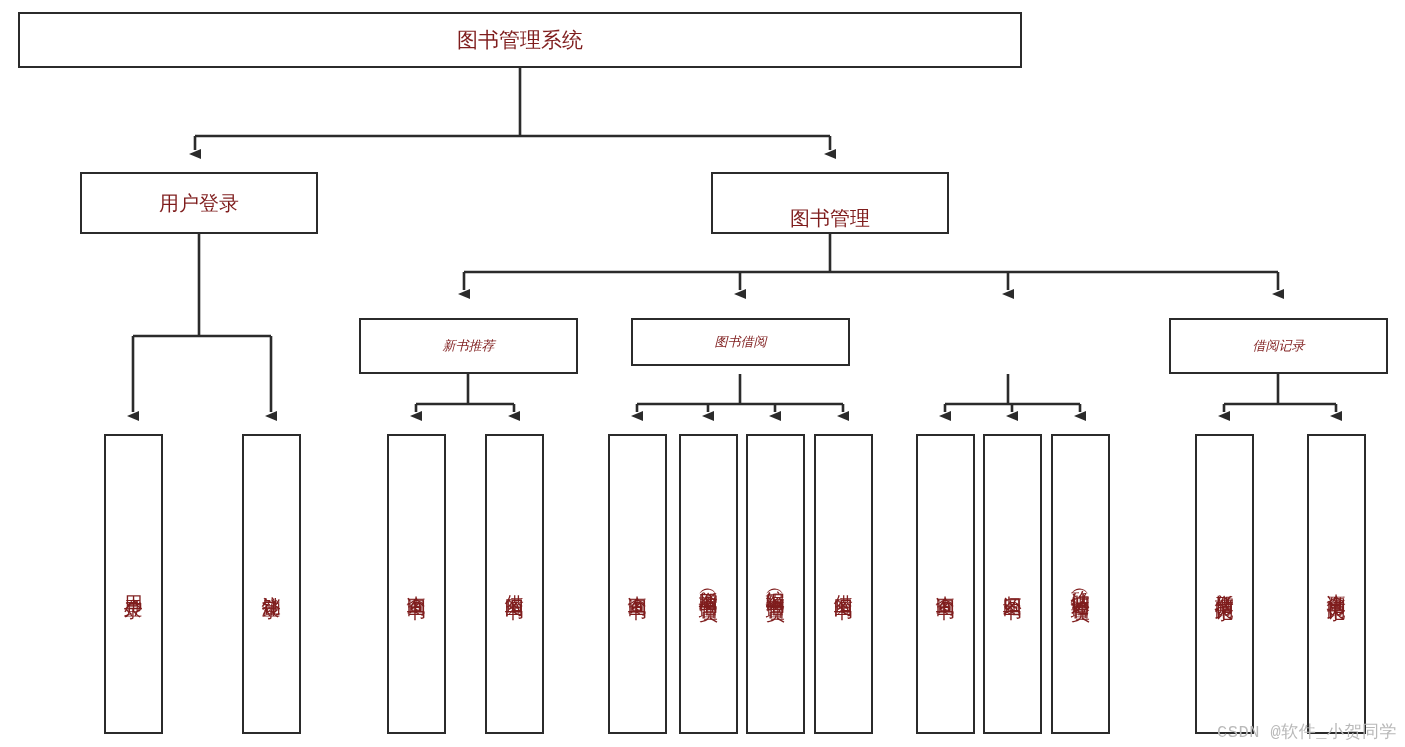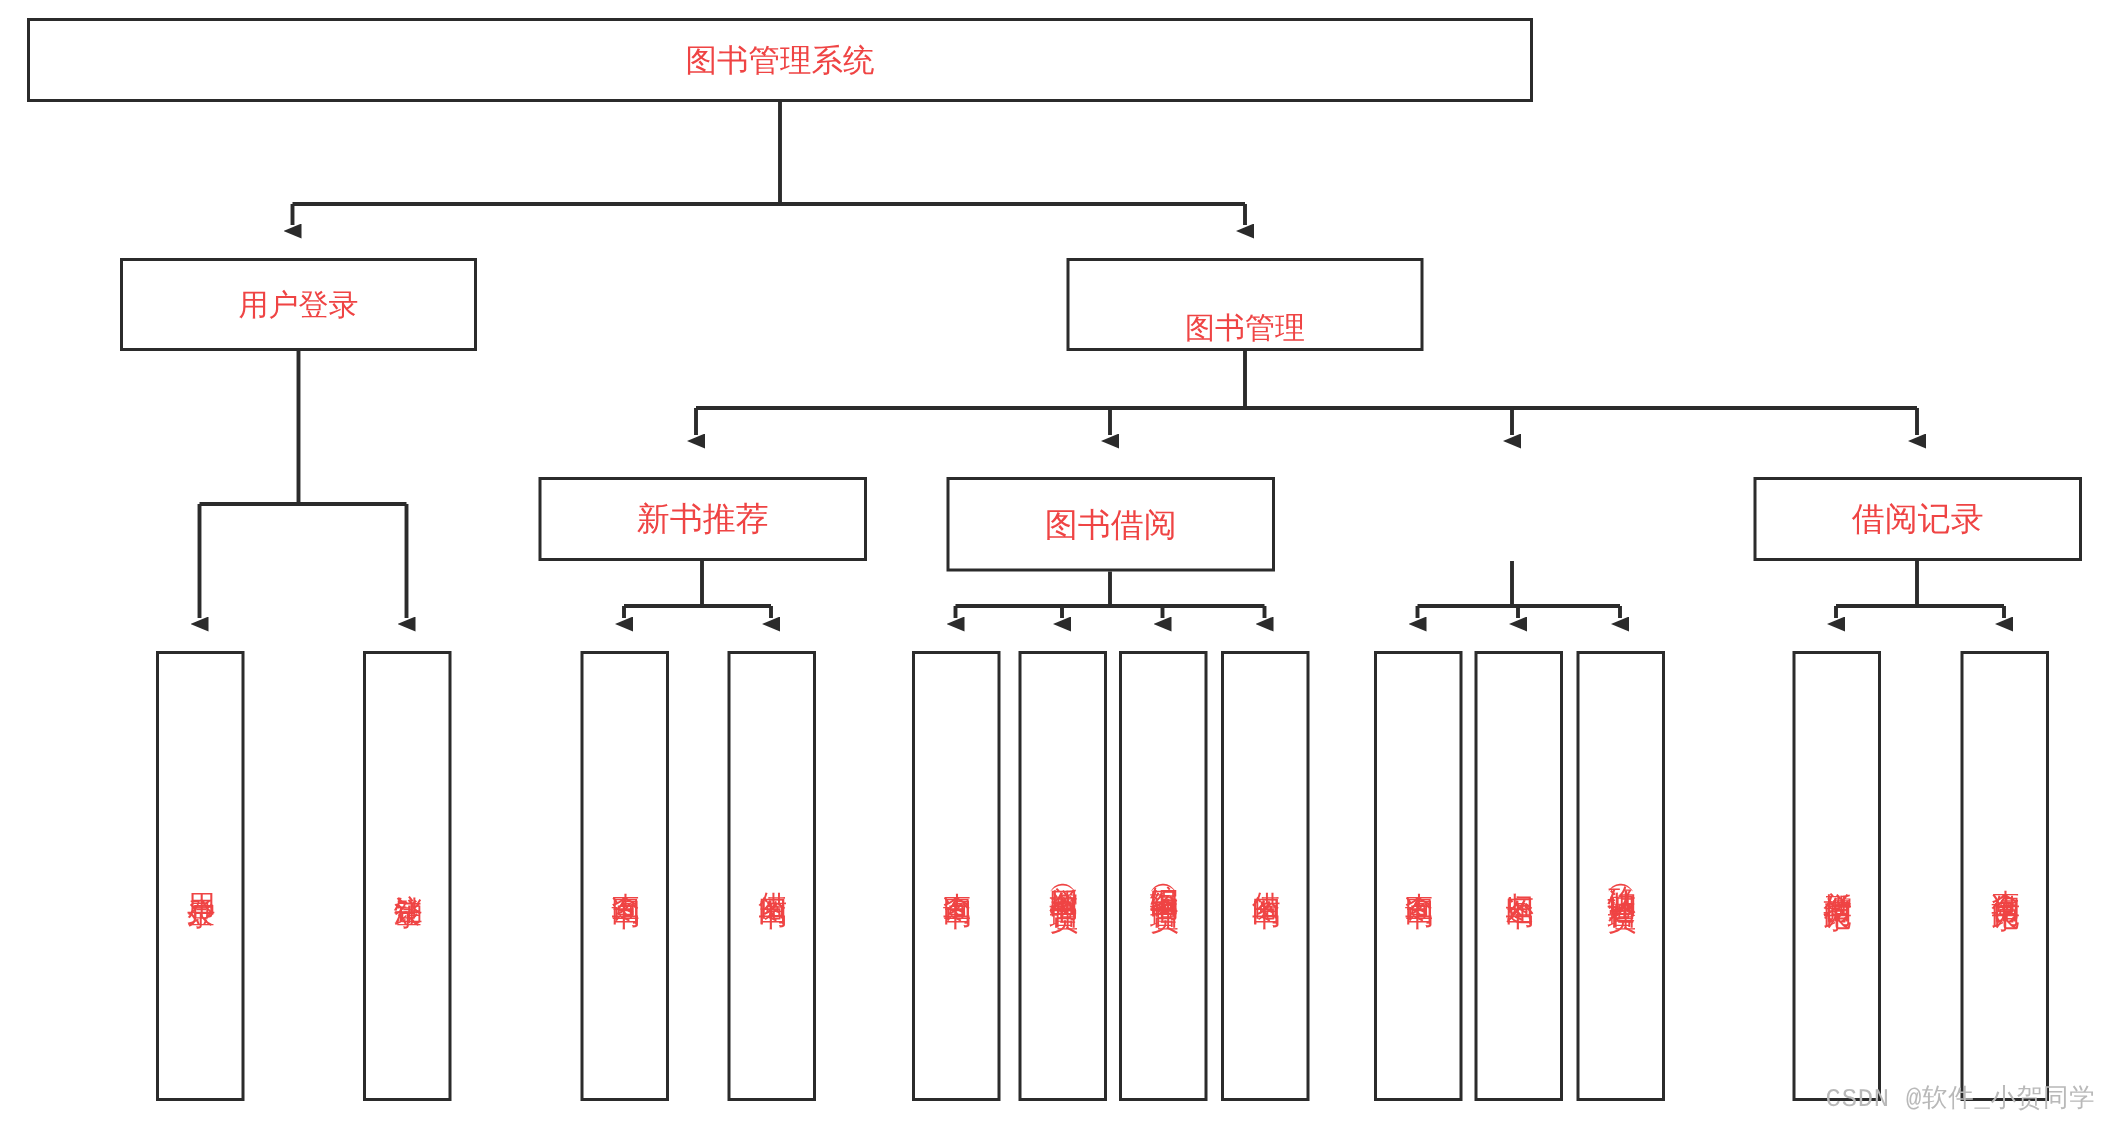--- a/index.html
+++ b/index.html
@@ -22,27 +22,27 @@
     pointer-events:none;
   }
   .node{
     position:absolute;
     box-sizing:border-box;
     background:#ffffff;
     border:2px solid #2b2b2b;
     display:flex;
     align-items:center;
     justify-content:center;
-    color:#ef4444;
+    color:#7f1d1d;
     text-align:center;
     z-index:2;
   }
   .node.root{font-size:21px;}
   .node.lvl1{font-size:20px;}
-  .node.lvl2{font-size:22px;}
+  .node.lvl2{font-size:13px;font-style:italic;}
   .node.leaf{
     font-size:19px;
     line-height:1.12;
     letter-spacing:1px;
     padding:4px 0;
   }
   .vtext{
     writing-mode:vertical-rl;
     text-orientation:upright;
     white-space:nowrap;
@@ -127,21 +127,21 @@
   </div>
 
   <div class="node lvl1" style="left:711px; top:172px; width:238px; height:62px;align-items:flex-end;">
     <span class="htext">图书管理</span>
   </div>
 
   <div class="node lvl2" style="left:359px; top:318px; width:219px; height:56px;">
     <span class="htext">新书推荐</span>
   </div>
 
-  <div class="node lvl2" style="left:631px; top:318px; width:219px; height:63px;">
+  <div class="node lvl2" style="left:631px; top:318px; width:219px; height:48px;">
     <span class="htext">图书借阅</span>
   </div>
 
 
   <div class="node lvl2" style="left:1169px; top:318px; width:219px; height:56px;text-align:right;">
     <span class="htext">借阅记录</span>
   </div>
 
   <div class="node leaf" style="left:104px; top:434px; width:59px; height:300px;">
     <span class="vtext">用户登录</span>

